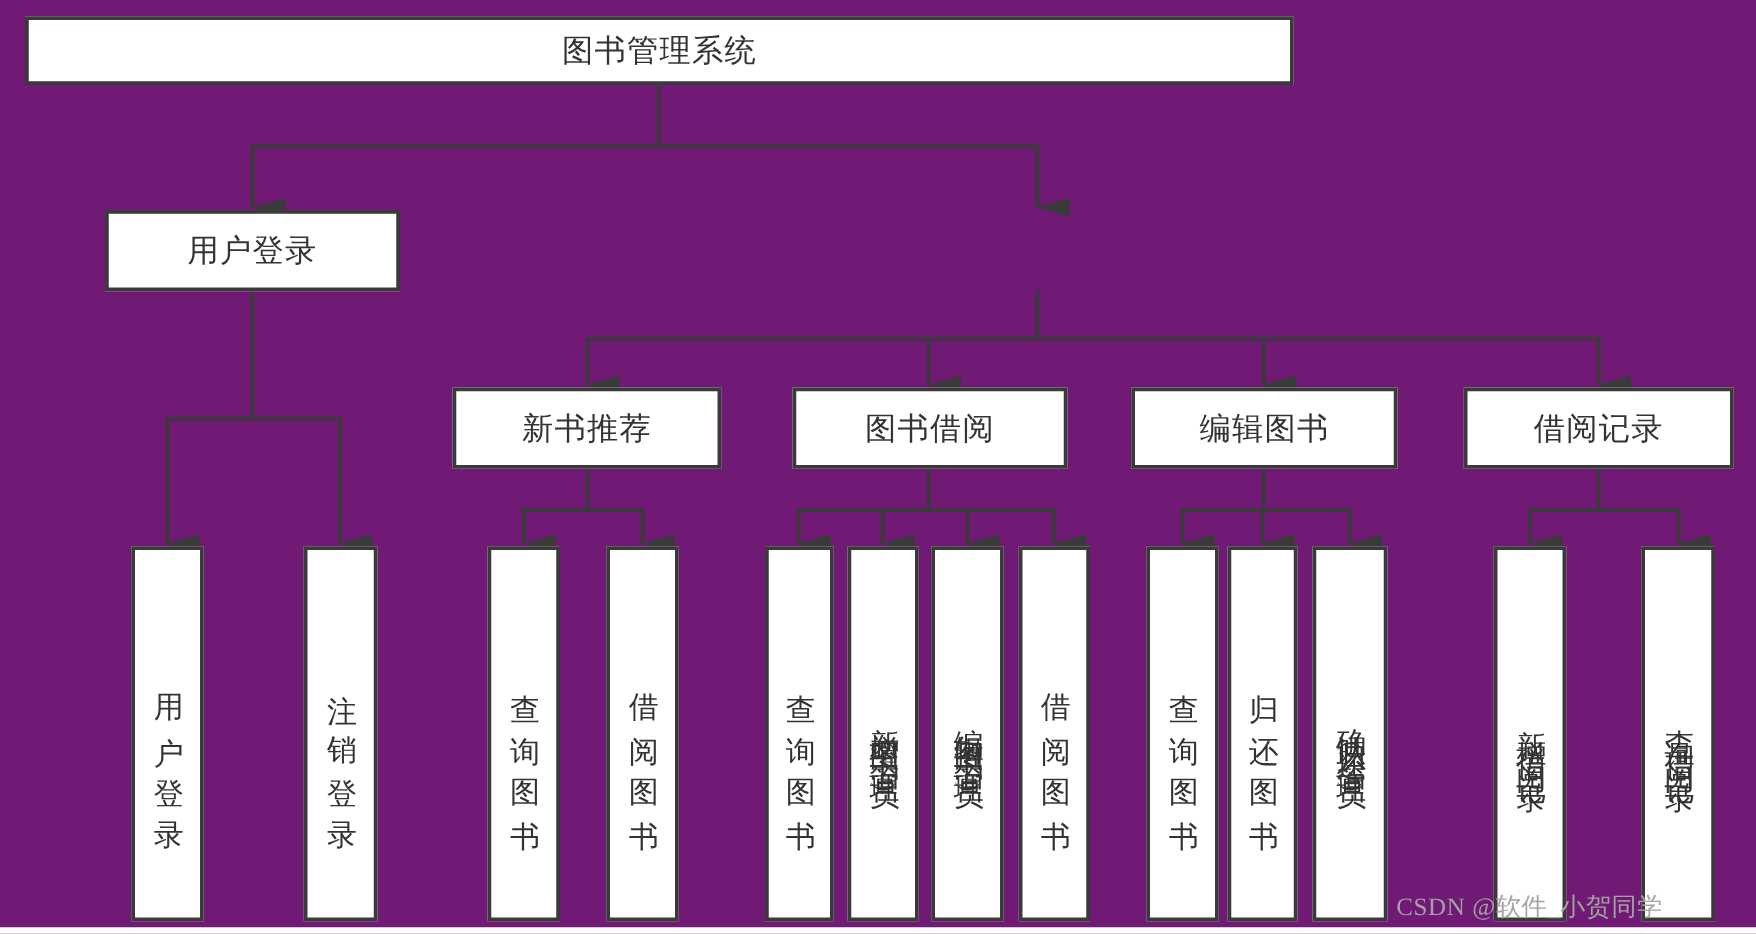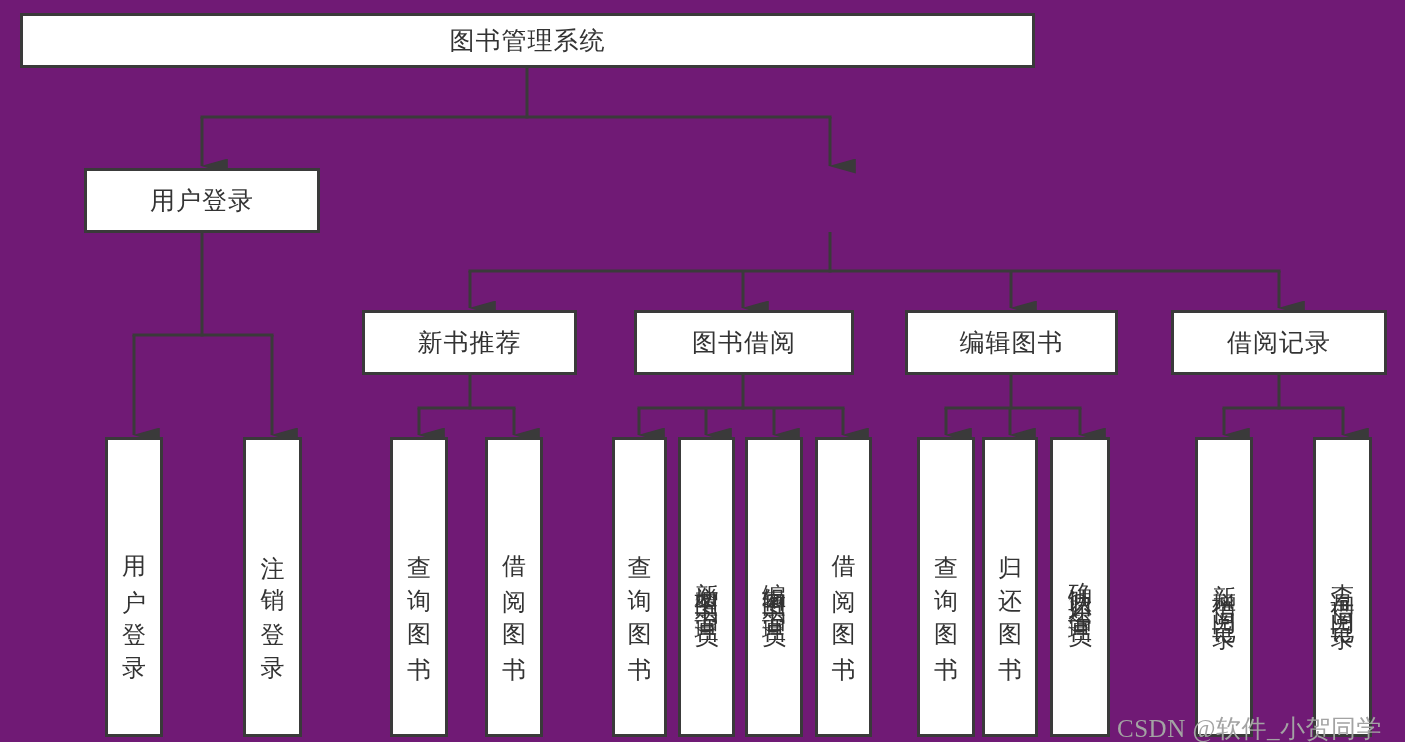--- a/index.html
+++ b/index.html
@@ -42,21 +42,21 @@
     text-orientation: mixed;
     font-size: 24px;
     line-height: 1;
     white-space: nowrap;
   }
   .watermark {
     position: absolute;
     left: 1117px;
     top: 712px;
     z-index: 3;
-    font-size: 25px;
+    font-size: 20px;
     color: #a3a3a3;
     white-space: nowrap;
     letter-spacing: 0.5px;
   }
 </style>
 </head>
 <body>
 
 <div class="canvas">
 

